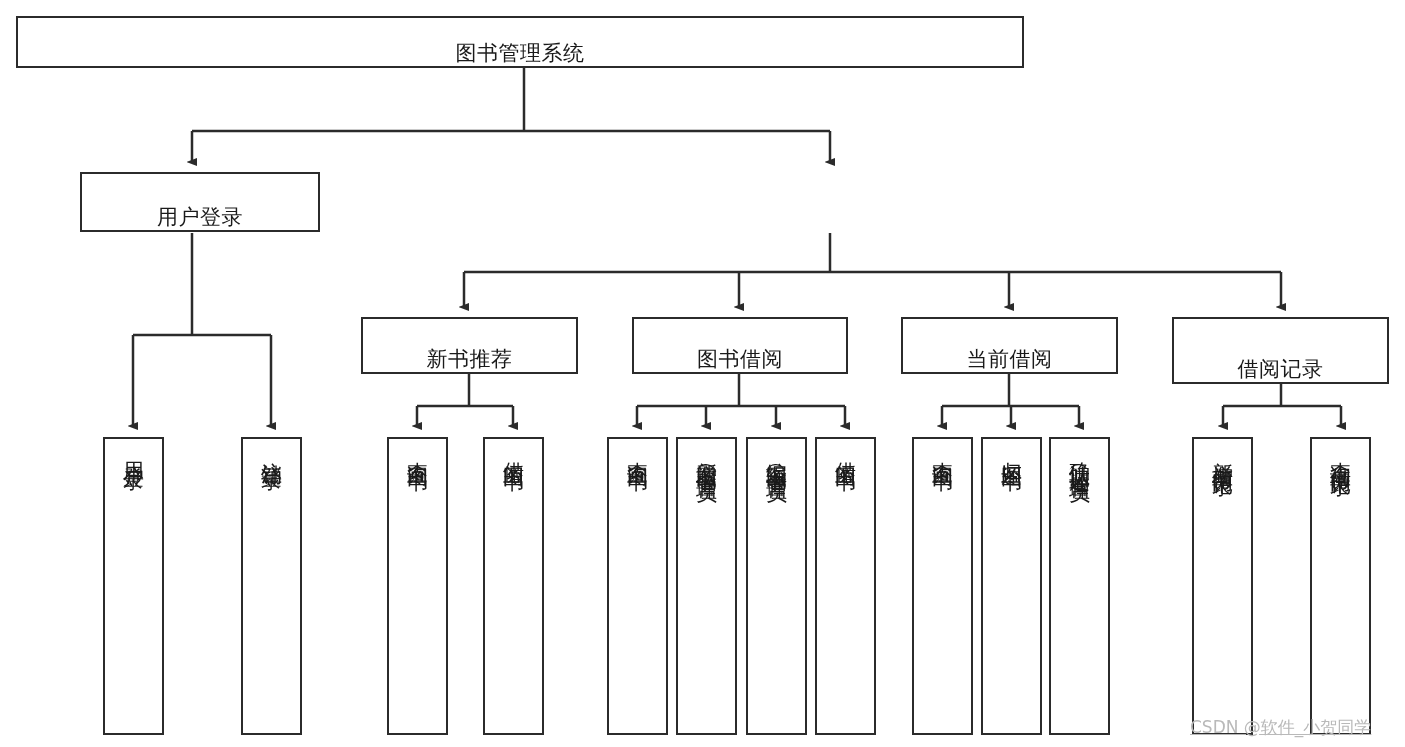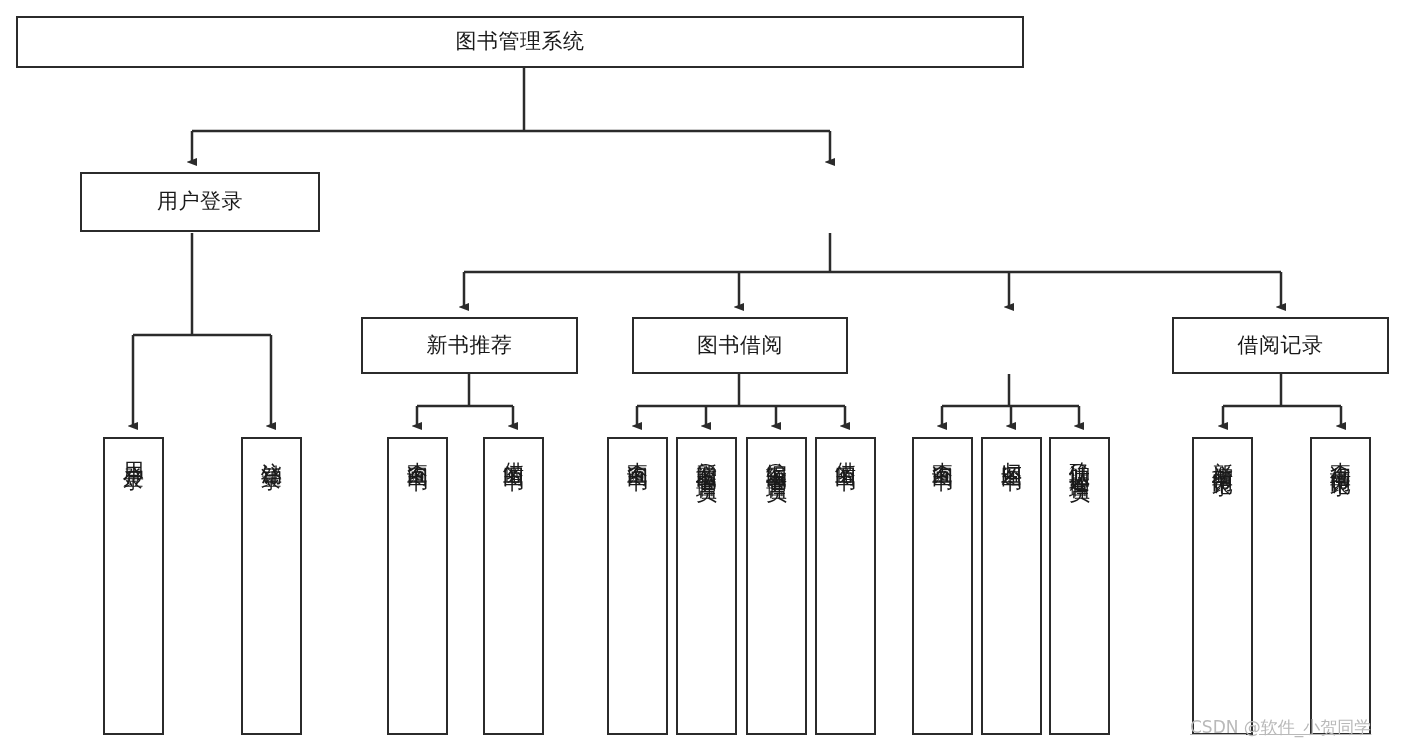--- a/index.html
+++ b/index.html
@@ -25,21 +25,21 @@
     width: 1405px;
     height: 747px;
     pointer-events: none;
   }
   .node {
     position: absolute;
     box-sizing: border-box;
     background: #ffffff;
     border: 2px solid #2b2b2b;
     display: flex;
-    align-items: center;
+    align-items: flex-end;
     justify-content: center;
     color: #1a1a1a;
     z-index: 2;
   }
   .node.h {
     font-size: 21px;
     letter-spacing: 0.5px;
     line-height: 1.2;
   }
   .node.v {
@@ -126,21 +126,24 @@
   <div class="node h" style="left:80px; top:172px; width:240px; height:60px;">
     <span>用户登录</span>
   </div>
 
   <div class="node h" style="left:361px; top:317px; width:217px; height:57px;">
     <span>新书推荐</span>
   </div>
   <div class="node h" style="left:632px; top:317px; width:216px; height:57px;">
     <span>图书借阅</span>
   </div>
-  <div class="node h" style="left:1172px; top:317px; width:217px; height:57px;">
+  <div class="node h" style="left:901px; top:317px; width:217px; height:57px;">
+    <span>当前借阅</span>
+  </div>
+  <div class="node h" style="left:1172px; top:317px; width:217px; height:67px;">
     <span>借阅记录</span>
   </div>
 
   <div class="node v" style="left:103px; top:437px; width:61px; height:298px;">
     <span class="vtext">用户登录</span>
   </div>
   <div class="node v" style="left:241px; top:437px; width:61px; height:298px;">
     <span class="vtext">注销登录</span>
   </div>
 

